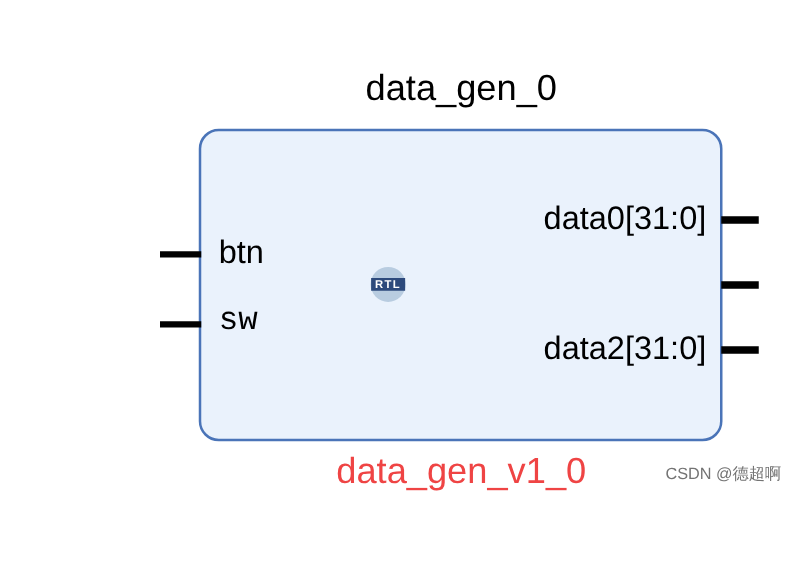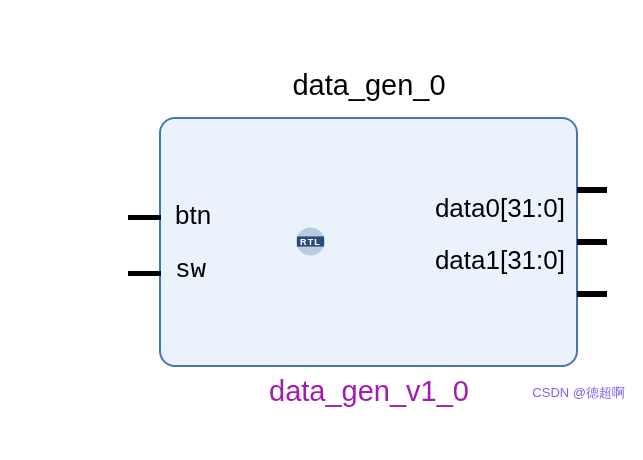--- a/index.html
+++ b/index.html
@@ -11,21 +11,21 @@
     height: 460px;
     background: #ffffff;
     font-family: "Liberation Sans", sans-serif;
     overflow: hidden;
     position: relative;
   }
 
   #canvas {
     position: absolute;
     left: 0;
-    top: 15px;
+    top: 1px;
     width: 643px;
     height: 396px;
     background: #ffffff;
   }
 
   
   .block-title {
     position: absolute;
     left: 160px;
     top: 53px;
@@ -75,53 +75,52 @@
     white-space: nowrap;
   }
   .port-in-label {
     left: 175px;
     text-align: right;
   }
   .port-out-label {
     left: 300px;
     width: 265px;
     text-align: right;
-    margin-top: 20px;
   }
 
   
   .rtl-badge {
     position: absolute;
     left: 296px;
     top: 212px;
     width: 29px;
     height: 29px;
   }
 
   
   .block-subtitle {
     position: absolute;
     left: 160px;
     top: 359px;
     width: 418px;
     text-align: center;
     font-size: 29px;
     line-height: 34px;
-    color: #a21caf;
+    color: #ef4444;
     white-space: nowrap;
   }
 
   
   .watermark {
     position: absolute;
     right: 18px;
     bottom: 10px;
     font-size: 13px;
     line-height: 16px;
-    color: #8b5cf6;
+    color: #737373;
     white-space: nowrap;
   }
 </style>
 </head>
 <body>
 
 <div id="canvas">
 
   <div class="block-title">data_gen_0</div>
 
@@ -131,21 +130,21 @@
   <div class="pin pin-in" style="top:256px;"></div>
 
   <div class="port-label port-in-label" style="top:185px;">btn</div>
   <div class="port-label port-in-label" style="top:240px;font-family:Liberation Mono, monospace;">sw</div>
 
   <div class="pin pin-out" style="top:172px;"></div>
   <div class="pin pin-out" style="top:224px;"></div>
   <div class="pin pin-out" style="top:276px;"></div>
 
   <div class="port-label port-out-label" style="top:158px;">data0[31:0]</div>
-  <div class="port-label port-out-label" style="top:210px;">data1[31:0]</div>
+  <div class="port-label port-out-label" style="top:262px;">data2[31:0]</div>
 
   <svg class="rtl-badge" viewBox="0 0 29 29">
     <circle cx="14.5" cy="14.5" r="14" fill="#b8cce0"></circle>
     <rect x="0.9" y="9.4" width="27.2" height="10.2" fill="#2d4a7c"></rect>
     <text x="14.5" y="17.6" text-anchor="middle" font-family="Liberation Sans, sans-serif" font-size="9" font-weight="bold" letter-spacing="1.1" fill="#ffffff">RTL</text>
   </svg>
 
   <div class="block-subtitle">data_gen_v1_0</div>
 
   <div class="watermark">CSDN @德超啊</div>

